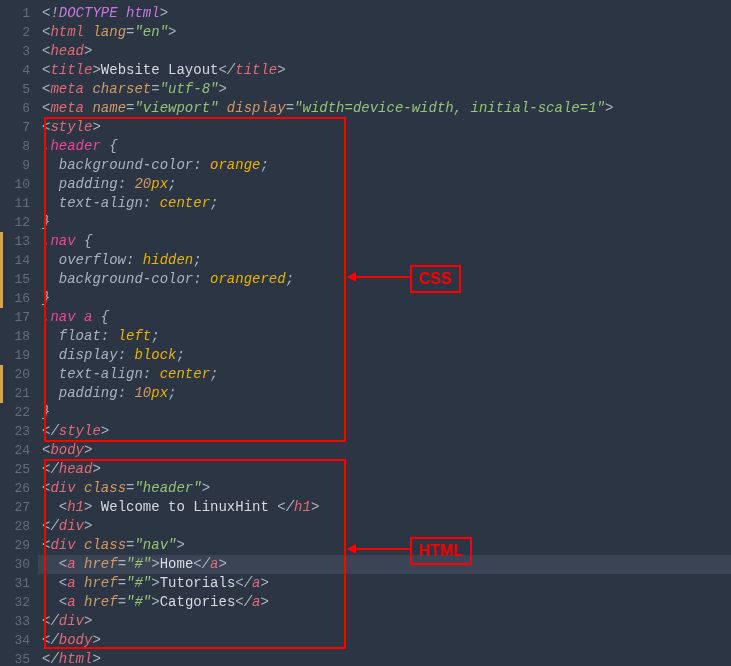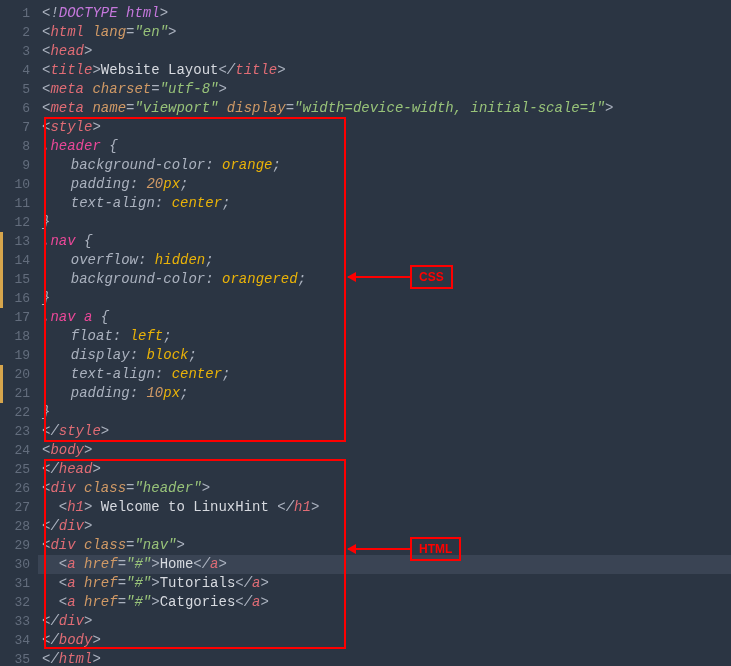--- a/index.html
+++ b/index.html
@@ -50,35 +50,35 @@
 .line.selected {
   background: #3a4454;
 }
 .tag { color: #e06c75; }
 .attr2 { color: #d19a66; }
 .str { color: #98c379; }
 .text { color: #d7dae0; font-style: normal; margin-top: 12px; }
 .punct { color: #abb2bf; }
 .doctype { color: #c678dd; }
 .sel { color: #ec4899; }
-.prop { color: #abb2bf; font-style: italic; margin-left: 12px; }
+.prop { color: #abb2bf; font-style: italic; }
 .val { color: #eab308; font-style: italic; }
 .num { color: #d19a66; font-style: italic; }
 .brace { color: #abb2bf; }
 .annotation-box {
   position: absolute;
   border: 2px solid #ff0000;
   pointer-events: none;
 }
 .label-box {
   position: absolute;
   border: 2px solid #ff0000;
   color: #ff0000;
   font-family: sans-serif;
-  font-size: 12px;
+  font-size: 16px;
   font-weight: bold;
   padding: 3px 7px;
   font-style: normal;
 }
 .arrow {
   position: absolute;
   height: 2px;
   background: #ff0000;
 }
 .arrow::before {

